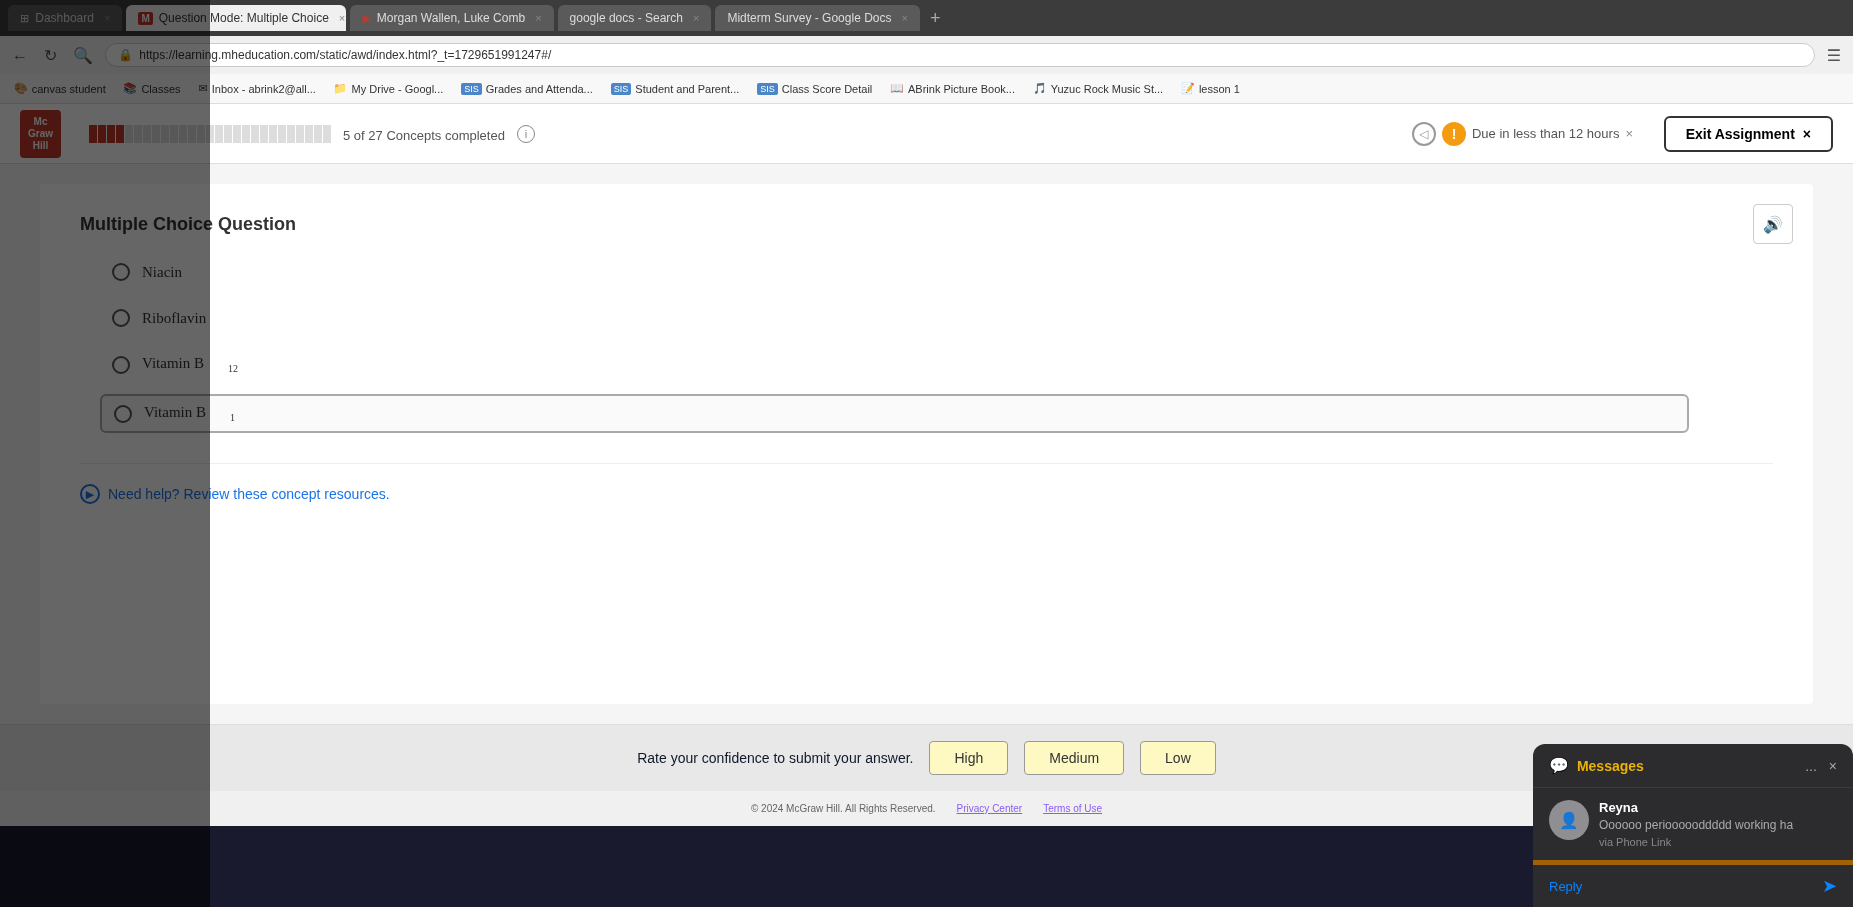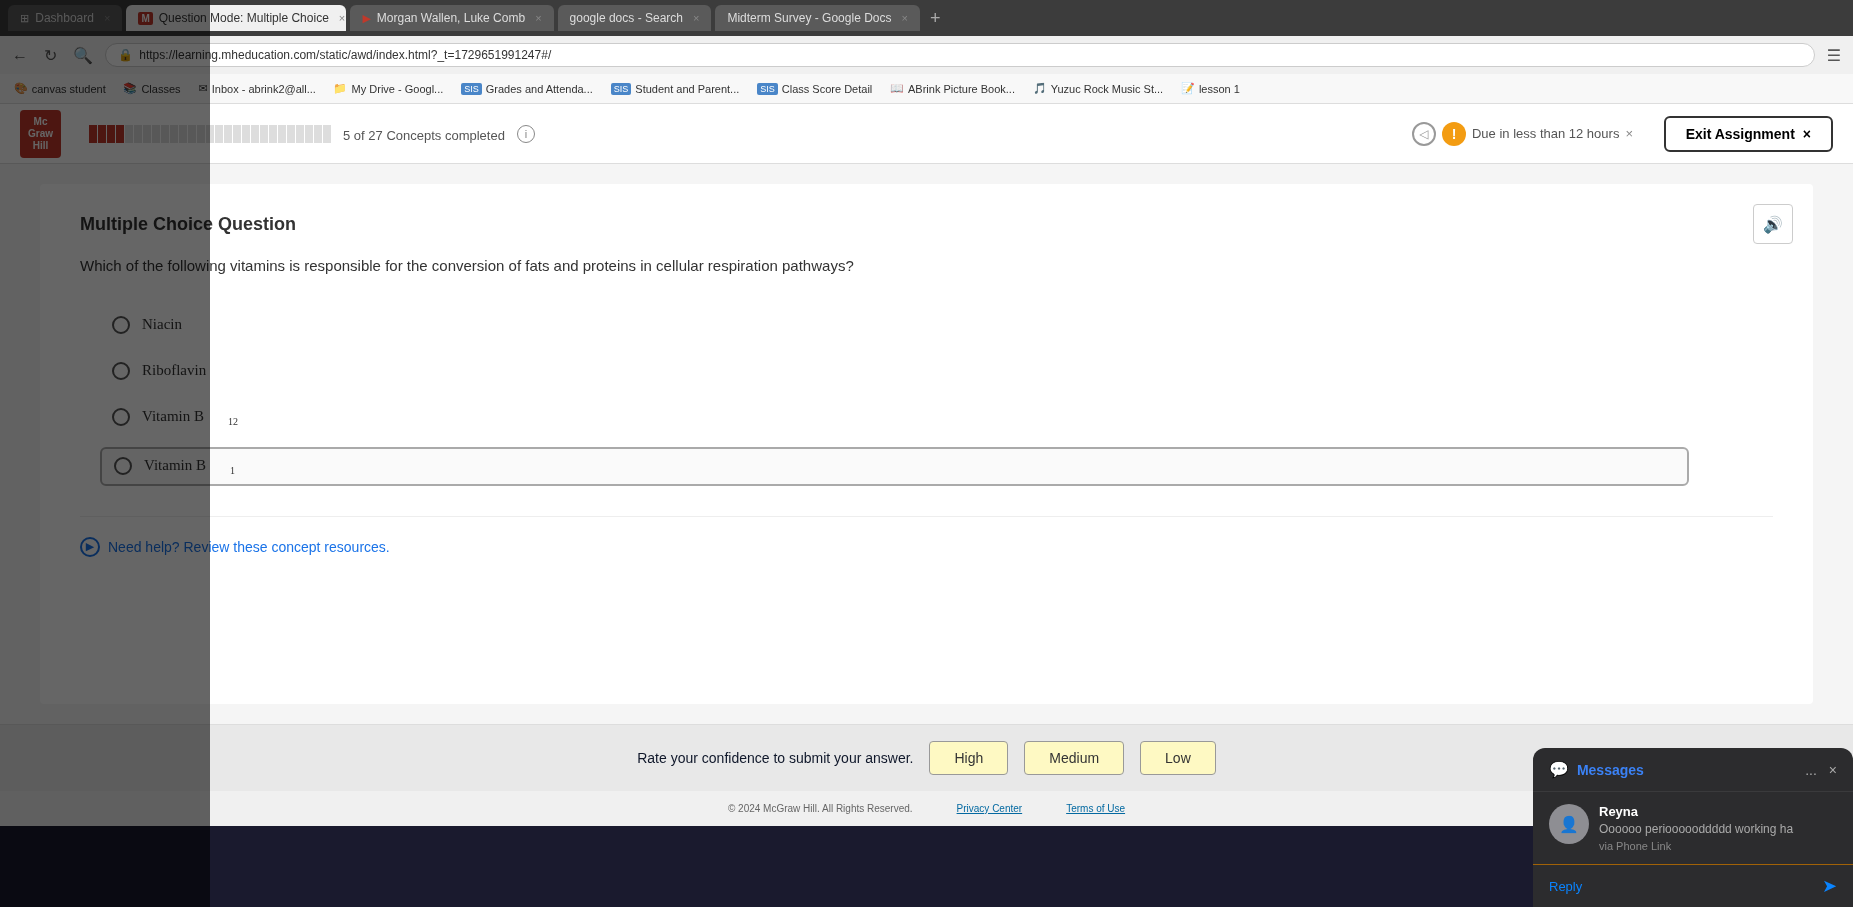--- a/index.html
+++ b/index.html
@@ -348,24 +348,23 @@
       padding: 12px;
       font-size: 10px;
       color: #666;
       background: #f0f0f0;
       display: flex;
       align-items: center;
       justify-content: center;
       gap: 21px;
     }
     .footer-link {
-      color: #0369a1;
+      color: #8b5cf6;
       text-decoration: underline;
       cursor: pointer;
-      margin-left: 23px;
     }
 
     
     .messages-panel {
       position: fixed;
       bottom: 0;
       right: 0;
       width: 320px;
       background: #2c2c2e;
       border-radius: 12px 12px 0 0;
@@ -384,21 +383,21 @@
       align-items: center;
       gap: 8px;
     }
     .messages-icon {
       color: #0a84ff;
       font-size: 16px;
     }
     .messages-title {
       font-size: 14px;
       font-weight: 600;
-      color: #3b82f6;
+      color: #eab308;
     }
     .messages-controls {
       display: flex;
       align-items: center;
       gap: 12px;
       color: #aaa;
       font-size: 14px;
     }
     .messages-controls span { cursor: pointer; }
     .message-item {
@@ -434,21 +433,21 @@
     .message-via {
       font-size: 11px;
       color: #888;
       margin-top: 2px;
     }
     .messages-footer {
       display: flex;
       align-items: center;
       justify-content: space-between;
       padding: 10px 16px;
-      border-top: 1px solid #a16207;
+      border-top: 5px solid #a16207;
     }
     .reply-btn {
       font-size: 13px;
       color: #0a84ff;
       cursor: pointer;
       background: none;
       border: none;
     }
     .send-icon {
       color: #0a84ff;
@@ -616,21 +615,20 @@
     </div>
 
     <button class="exit-btn">
       <span>Exit Assignment</span>
       <span>×</span>
     </button>
   </div>
 
   <div class="question-area">
     <div class="question-type">Multiple Choice Question</div>
-    <div class="question-text">Which of the following vitamins is responsible for the conversion of fats and proteins in cellular respiration pathways?</div>
 
     <div class="audio-btn">
       <span>🔊</span>
     </div>
 
     <ul class="options-list">
       <li class="option-item">
         <span class="option-radio"></span>
         <span>Niacin</span>
       </li>

